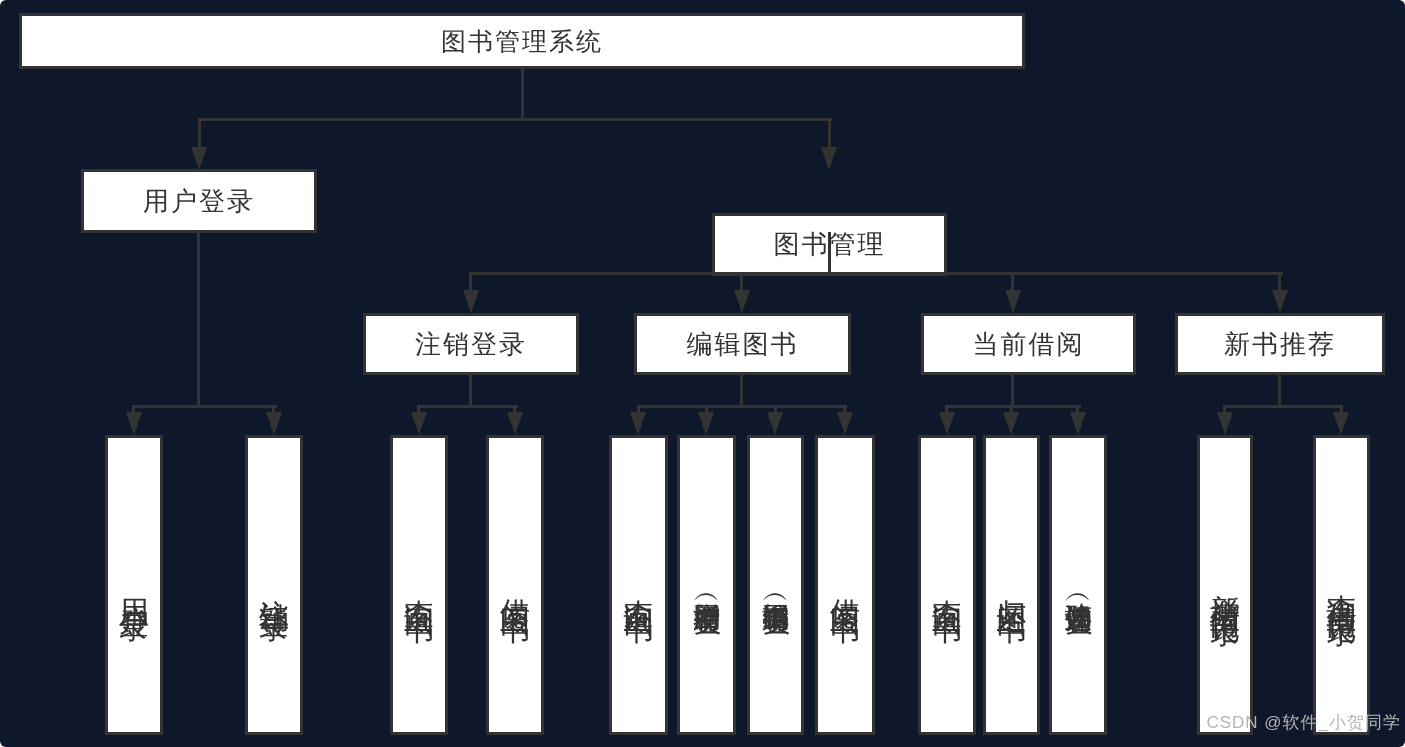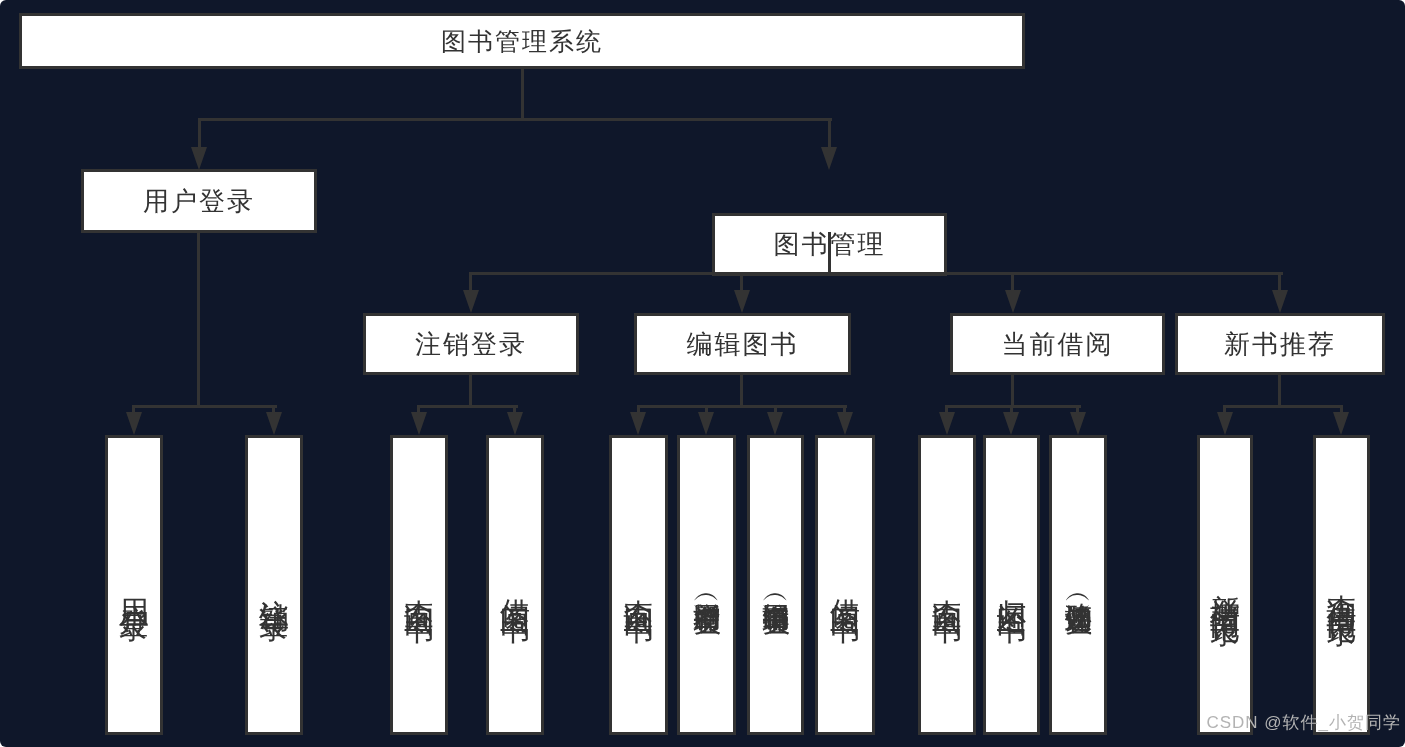--- a/index.html
+++ b/index.html
@@ -68,21 +68,21 @@
   </div>
 
   <div class="box" style="left:363px;top:313px;width:216px;height:62px;">
     <span class="hlabel">注销登录</span>
   </div>
 
   <div class="box" style="left:634px;top:313px;width:217px;height:62px;">
     <span class="hlabel">编辑图书</span>
   </div>
 
-  <div class="box" style="left:950px;top:313px;width:215px;height:62px;">
+  <div class="box" style="left:921px;top:313px;width:215px;height:62px;">
     <span class="hlabel">当前借阅</span>
   </div>
 
   <div class="box" style="left:1175px;top:313px;width:210px;height:62px;">
     <span class="hlabel">新书推荐</span>
   </div>
 
   <div class="box leaf" style="left:105px;top:435px;width:58px;height:300px;">
     <span class="vtext">用户登录</span>
   </div>

